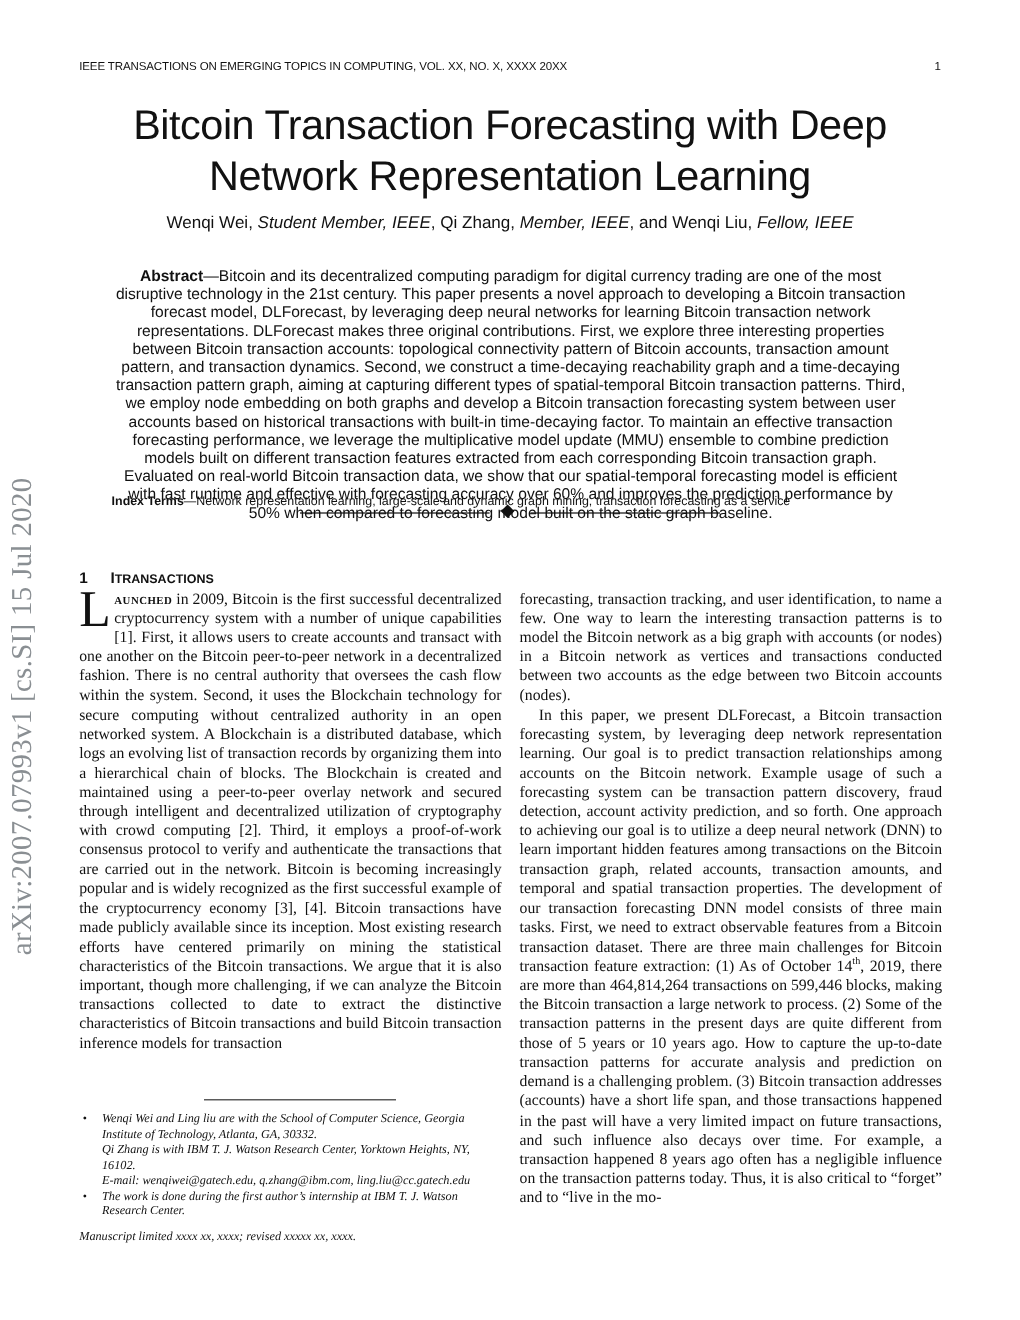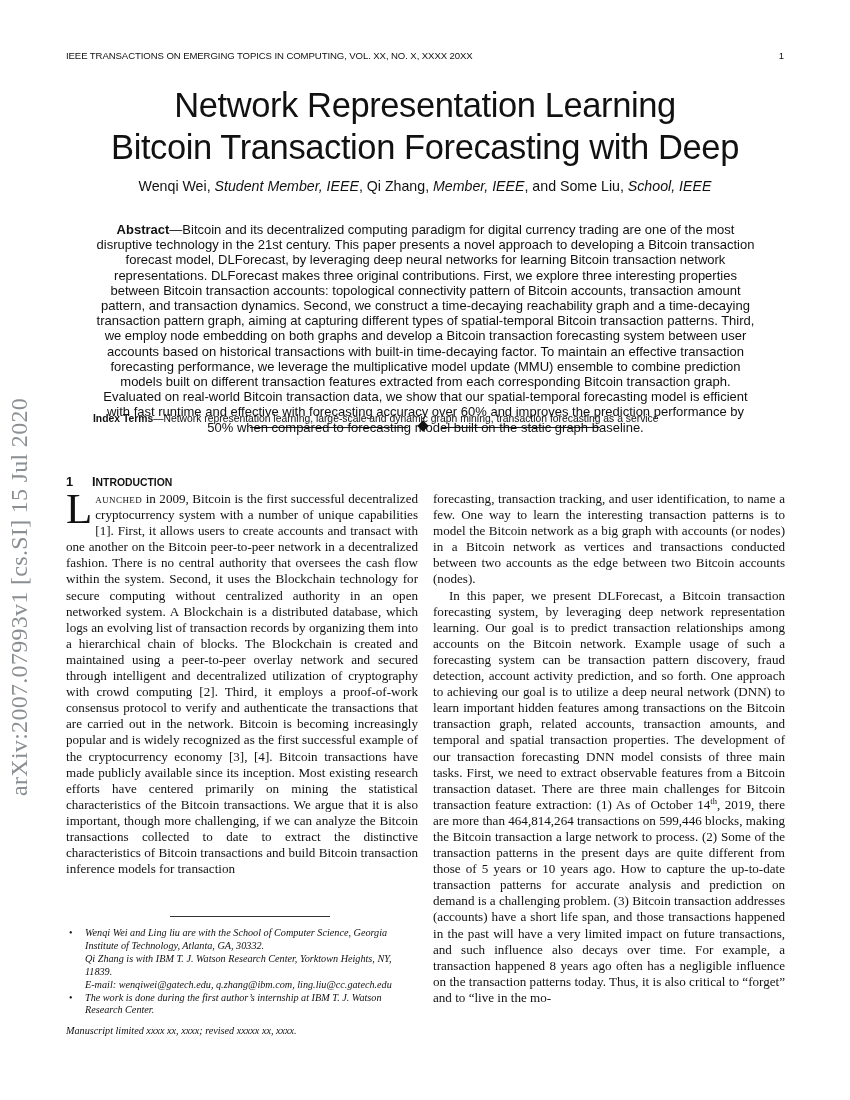--- a/index.html
+++ b/index.html
@@ -28,83 +28,83 @@
   .section-head .num { display: inline-block; width: 26px; }
   .sc-big { font-size: 12.8px; }
   .sc-small { font-size: 10.4px; }
 
   .col { position: absolute; width: 352px; font-size: 13.1px; line-height: 16.1px; text-align: justify; hyphens: manual; }
   .col-left { top: 491px; left: 66px; }
   .col-right { top: 491px; left: 433px; }
   .col p { margin: 0; }
   .indent { text-indent: 16px; }
   .dropcap { float: left; font-size: 43px; line-height: 34px; margin: 1px 3px 0 0; }
-  .smallcaps { font-variant: small-caps; letter-spacing: 0.4px; }
+  .smallcaps { font-variant: small-caps; letter-spacing: 0.4px; font-weight: bold; }
   sup { font-size: 8.5px; line-height: 0; }
 
   .fn-rule { position: absolute; top: 916px; left: 170px; width: 160px; height: 1px; background: #333; }
   .footnotes { position: absolute; top: 927px; left: 66px; width: 352px; font-size: 10.2px; line-height: 12.9px; font-style: italic; }
   .fn-item { position: relative; padding-left: 19px; }
   .fn-bullet { position: absolute; left: 3px; top: 0; font-style: normal; font-size: 10px; }
   .fn-line { display: block; }
   .manuscript { margin-top: 8px; }
 </style>
 </head>
 <body>
 
 <div class="running-head sans">
   <span>IEEE TRANSACTIONS ON EMERGING TOPICS IN COMPUTING, VOL. XX, NO. X, XXXX 20XX</span>
   <span>1</span>
 </div>
 
 <div class="title sans">
+  <div>Bitcoin Transaction Forecasting with Deep</div>
   <div>Network Representation Learning</div>
-  <div>Bitcoin Transaction Forecasting with Deep</div>
 </div>
 
 <div class="authors sans">
-  <span>Wenqi Wei</span><span>, </span><i>Student Member, IEEE</i><span>, </span><span>Qi Zhang</span><span>, </span><i>Member, IEEE</i><span>, and </span><span>Some Liu</span><span>, </span><i>School, IEEE</i>
+  <span>Wenqi Wei</span><span>, </span><i>Student Member, IEEE</i><span>, </span><span>Qi Zhang</span><span>, </span><i>Member, IEEE</i><span>, and </span><span>Wenqi Liu</span><span>, </span><i>Fellow, IEEE</i>
 </div>
 
 <div class="abstract sans">
   <b>Abstract</b><span>—</span><span>Bitcoin and its decentralized computing paradigm for digital currency trading are one of the most disruptive technology in the 21st century. This paper presents a novel approach to developing a Bitcoin transaction forecast model, DLForecast, by leveraging deep neural networks for learning Bitcoin transaction network representations. DLForecast makes three original contributions. First, we explore three interesting properties between Bitcoin transaction accounts: topological connectivity pattern of Bitcoin accounts, transaction amount pattern, and transaction dynamics. Second, we construct a time-decaying reachability graph and a time-decaying transaction pattern graph, aiming at capturing different types of spatial-temporal Bitcoin transaction patterns. Third, we employ node embedding on both graphs and develop a Bitcoin transaction forecasting system between user accounts based on historical transactions with built-in time-decaying factor. To maintain an effective transaction forecasting performance, we leverage the multiplicative model update (MMU) ensemble to combine prediction models built on different transaction features extracted from each corresponding Bitcoin transaction graph. Evaluated on real-world Bitcoin transaction data, we show that our spatial-temporal forecasting model is efficient with fast runtime and effective with forecasting accuracy over 60% and improves the prediction performance by 50% when compared to forecasting model built on the static graph baseline.</span>
 </div>
 
 <div class="indexterms sans">
   <b>Index Terms</b><span>—</span><span>Network representation learning, large-scale and dynamic graph mining, transaction forecasting as a service</span>
 </div>
 
 <div class="separator">
   <div class="sep-line sep-left"></div>
   <div class="sep-diamond"></div>
   <div class="sep-line sep-right"></div>
 </div>
 
 <div class="arxiv serif">arXiv:2007.07993v1  [cs.SI]  15 Jul 2020</div>
 
 <div class="section-head sans">
-  <span class="num">1</span><span class="sc-big">I</span><span class="sc-small">NTRODUCTION</span>
+  <span class="num">1</span><span class="sc-big">I</span><span class="sc-small">TRANSACTIONS</span>
 </div>
 
 <div class="col col-left serif">
   <p><span class="dropcap">L</span><span class="smallcaps">aunched</span><span> in 2009, Bitcoin is the first successful de­centralized cryptocurrency system with a number of unique capabilities [1]. First, it allows users to create ac­counts and transact with one another on the Bitcoin peer-to-peer network in a decentralized fashion. There is no central authority that oversees the cash flow within the system. Second, it uses the Blockchain technology for secure com­puting without centralized authority in an open networked system. A Blockchain is a distributed database, which logs an evolving list of transaction records by organizing them into a hierarchical chain of blocks. The Blockchain is created and maintained using a peer-to-peer overlay network and secured through intelligent and decentralized utilization of cryptography with crowd computing [2]. Third, it em­ploys a proof-of-work consensus protocol to verify and authenticate the transactions that are carried out in the network. Bitcoin is becoming increasingly popular and is widely recognized as the first successful example of the cryptocurrency economy [3], [4]. Bitcoin transactions have made publicly available since its inception. Most existing research efforts have centered primarily on mining the sta­tistical characteristics of the Bitcoin transactions. We argue that it is also important, though more challenging, if we can analyze the Bitcoin transactions collected to date to extract the distinctive characteristics of Bitcoin transactions and build Bitcoin transaction inference models for transaction</span></p>
 </div>
 
 <div class="col col-right serif">
   <p>forecasting, transaction tracking, and user identification, to name a few. One way to learn the interesting transaction patterns is to model the Bitcoin network as a big graph with accounts (or nodes) in a Bitcoin network as vertices and transactions conducted between two accounts as the edge between two Bitcoin accounts (nodes).</p>
   <p class="indent"><span>In this paper, we present DLForecast, a Bitcoin transac­tion forecasting system, by leveraging deep network repre­sentation learning. Our goal is to predict transaction rela­tionships among accounts on the Bitcoin network. Example usage of such a forecasting system can be transaction pattern discovery, fraud detection, account activity prediction, and so forth. One approach to achieving our goal is to utilize a deep neural network (DNN) to learn important hid­den features among transactions on the Bitcoin transaction graph, related accounts, transaction amounts, and temporal and spatial transaction properties. The development of our transaction forecasting DNN model consists of three main tasks. First, we need to extract observable features from a Bitcoin transaction dataset. There are three main challenges for Bitcoin transaction feature extraction: (1) As of October 14</span><sup>th</sup><span>, 2019, there are more than 464,814,264 transactions on 599,446 blocks, making the Bitcoin transaction a large network to process. (2) Some of the transaction patterns in the present days are quite different from those of 5 years or 10 years ago. How to capture the up-to-date transaction patterns for accurate analysis and prediction on demand is a challenging problem. (3) Bitcoin transaction addresses (accounts) have a short life span, and those transactions happened in the past will have a very limited impact on future transactions, and such influence also decays over time. For example, a transaction happened 8 years ago often has a negligible influence on the transaction patterns today. Thus, it is also critical to “forget” and to “live in the mo-</span></p>
 </div>
 
 <div class="fn-rule"></div>
 
 <div class="footnotes serif">
   <div class="fn-item">
     <span class="fn-bullet">•</span>
     <span class="fn-line">Wenqi Wei and Ling liu are with the School of Computer Science, Georgia Institute of Technology, Atlanta, GA, 30332.</span>
-    <span class="fn-line">Qi Zhang is with IBM T. J. Watson Research Center, Yorktown Heights, NY, 11839.</span>
+    <span class="fn-line">Qi Zhang is with IBM T. J. Watson Research Center, Yorktown Heights, NY, 16102.</span>
     <span class="fn-line">E-mail: wenqiwei@gatech.edu, q.zhang@ibm.com, ling.liu@cc.gatech.edu</span>
   </div>
   <div class="fn-item">
     <span class="fn-bullet">•</span>
     <span class="fn-line">The work is done during the first author’s internship at IBM T. J. Watson Research Center.</span>
   </div>
   <div class="manuscript">Manuscript limited xxxx xx, xxxx; revised xxxxx xx, xxxx.</div>
 </div>
 
 </body></html>

